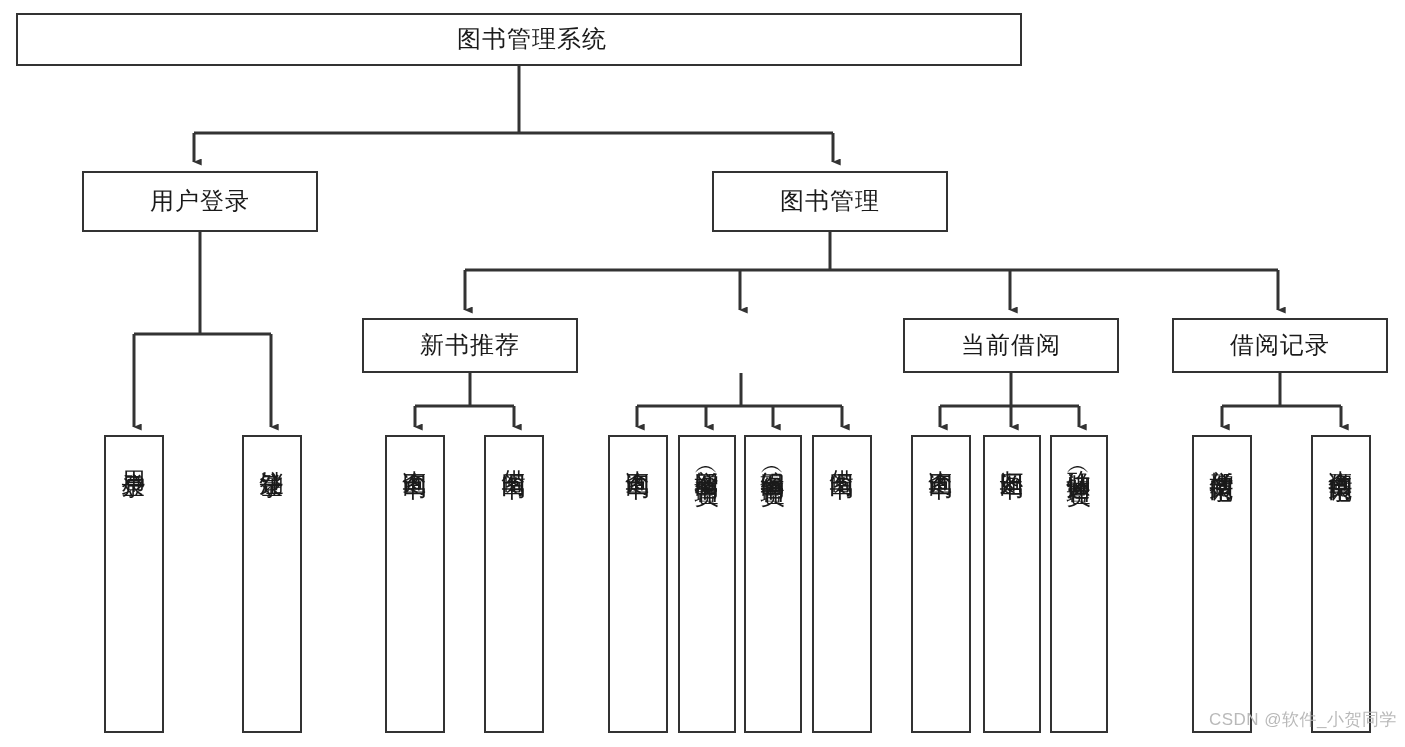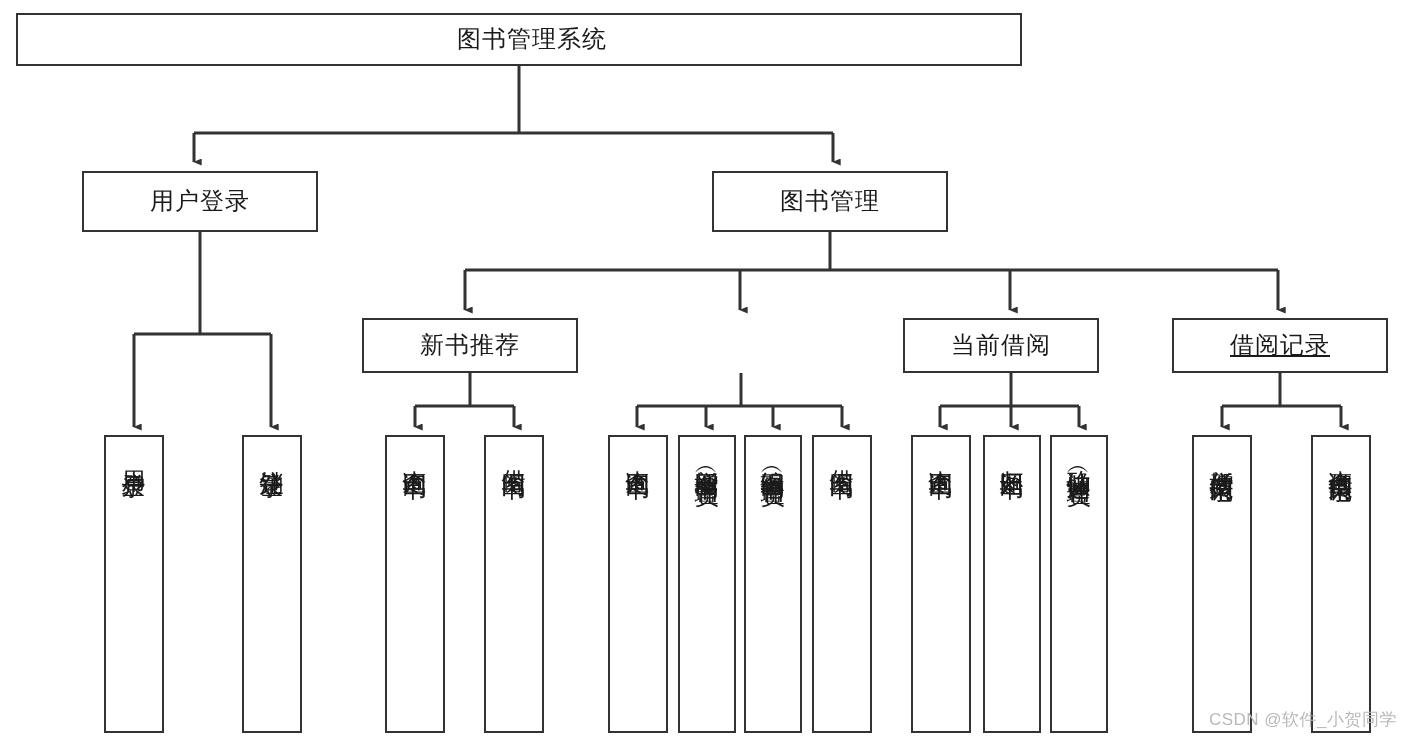--- a/index.html
+++ b/index.html
@@ -127,24 +127,24 @@
   <div class="node horiz" style="left:82px; top:171px; width:236px; height:61px;">
     <span>用户登录</span>
   </div>
   <div class="node horiz" style="left:712px; top:171px; width:236px; height:61px;">
     <span>图书管理</span>
   </div>
 
   <div class="node horiz" style="left:362px; top:318px; width:216px; height:55px;">
     <span>新书推荐</span>
   </div>
-  <div class="node horiz" style="left:903px; top:318px; width:196px; height:55px;">
+  <div class="node horiz" style="left:903px; top:318px; width:216px; height:55px;">
     <span>当前借阅</span>
   </div>
-  <div class="node horiz" style="left:1172px; top:318px; width:216px; height:55px;text-decoration:underline;">
+  <div class="node horiz" style="left:1172px; top:318px; width:216px; height:55px;">
     <span>借阅记录</span>
   </div>
 
   <div class="node vert" style="left:104px; top:435px; width:60px; height:298px;">
     <span class="vlabel">用户登录</span>
   </div>
   <div class="node vert" style="left:242px; top:435px; width:60px; height:298px;">
     <span class="vlabel">注销登录</span>
   </div>
 

